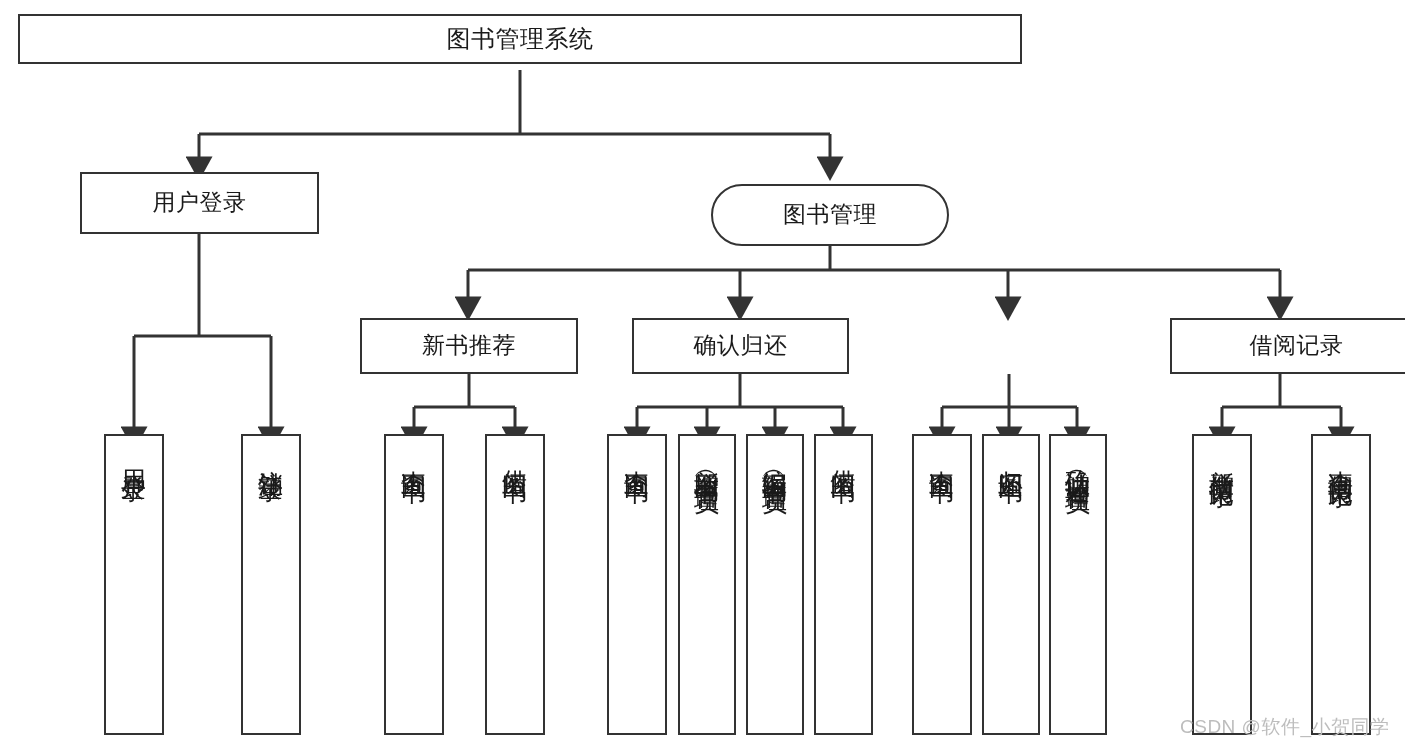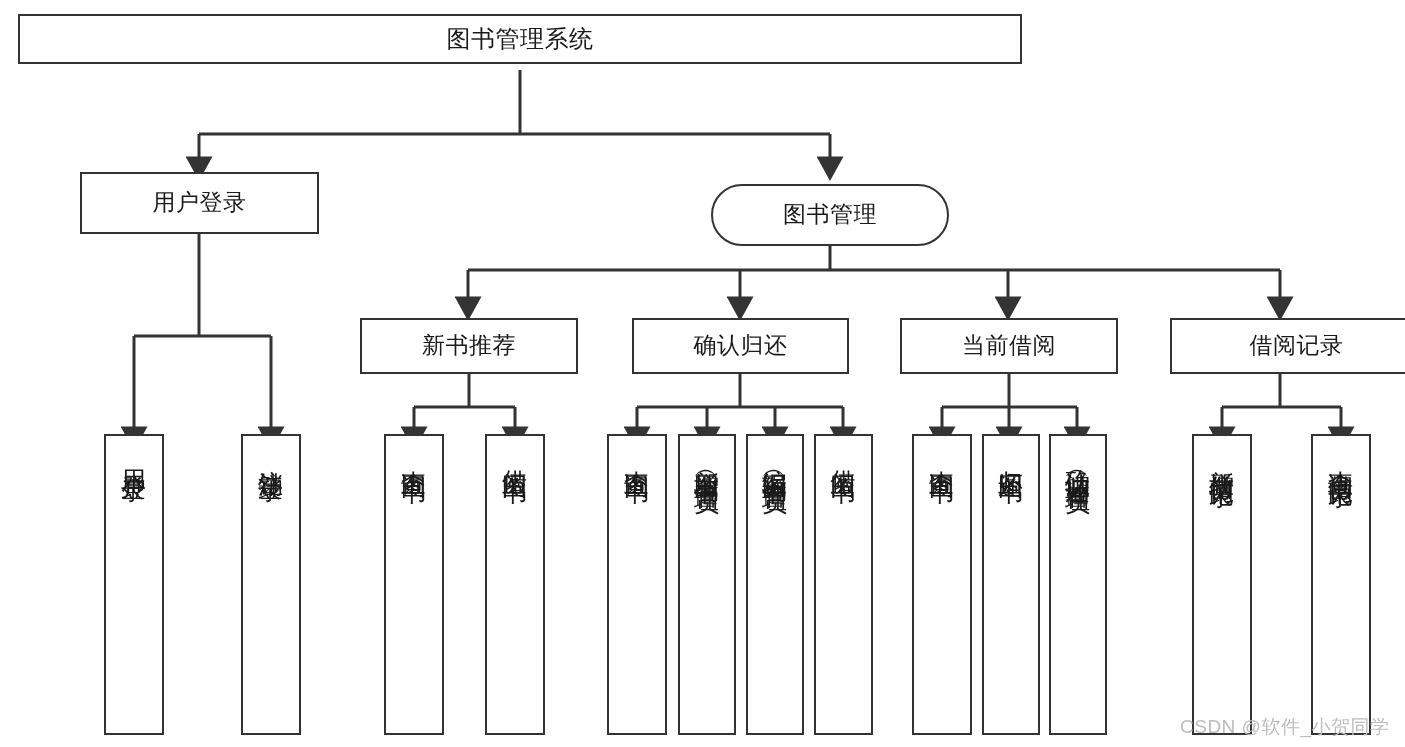--- a/index.html
+++ b/index.html
@@ -136,23 +136,20 @@
   </div>
 
   <div class="node horiz" style="left:360px; top:318px; width:218px; height:56px;">
     <span class="label">新书推荐</span>
   </div>
 
   <div class="node horiz" style="left:632px; top:318px; width:217px; height:56px;">
     <span class="label">确认归还</span>
   </div>
 
-  <div class="node horiz" style="left:900px; top:318px; width:218px; height:56px;">
-    <span class="label">当前借阅</span>
-  </div>
 
   <div class="node horiz" style="left:1170px; top:318px; width:253px; height:56px;">
     <span class="label">借阅记录</span>
   </div>
 
   <div class="node vert" style="left:104px; top:434px; width:60px; height:301px;">
     <span class="label">用户登录</span>
   </div>
 
   <div class="node vert" style="left:241px; top:434px; width:60px; height:301px;">

